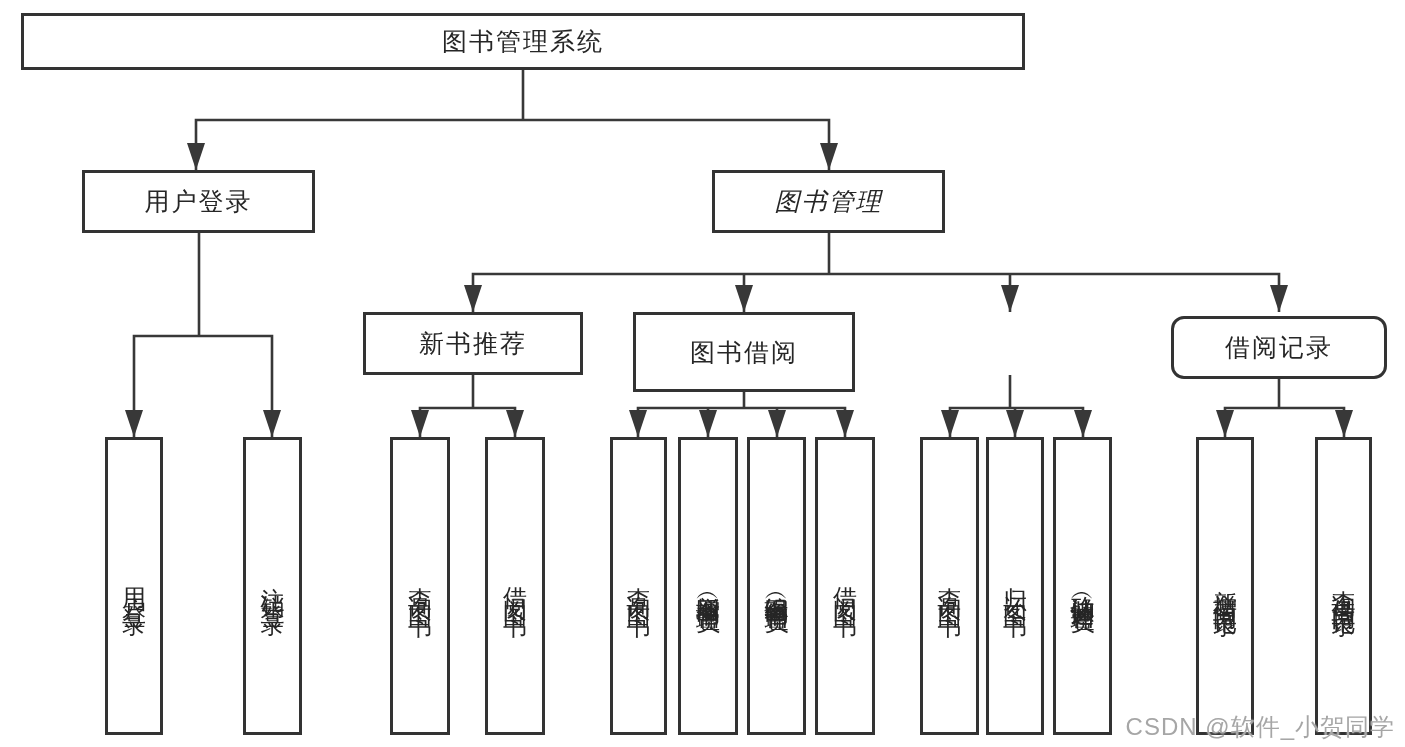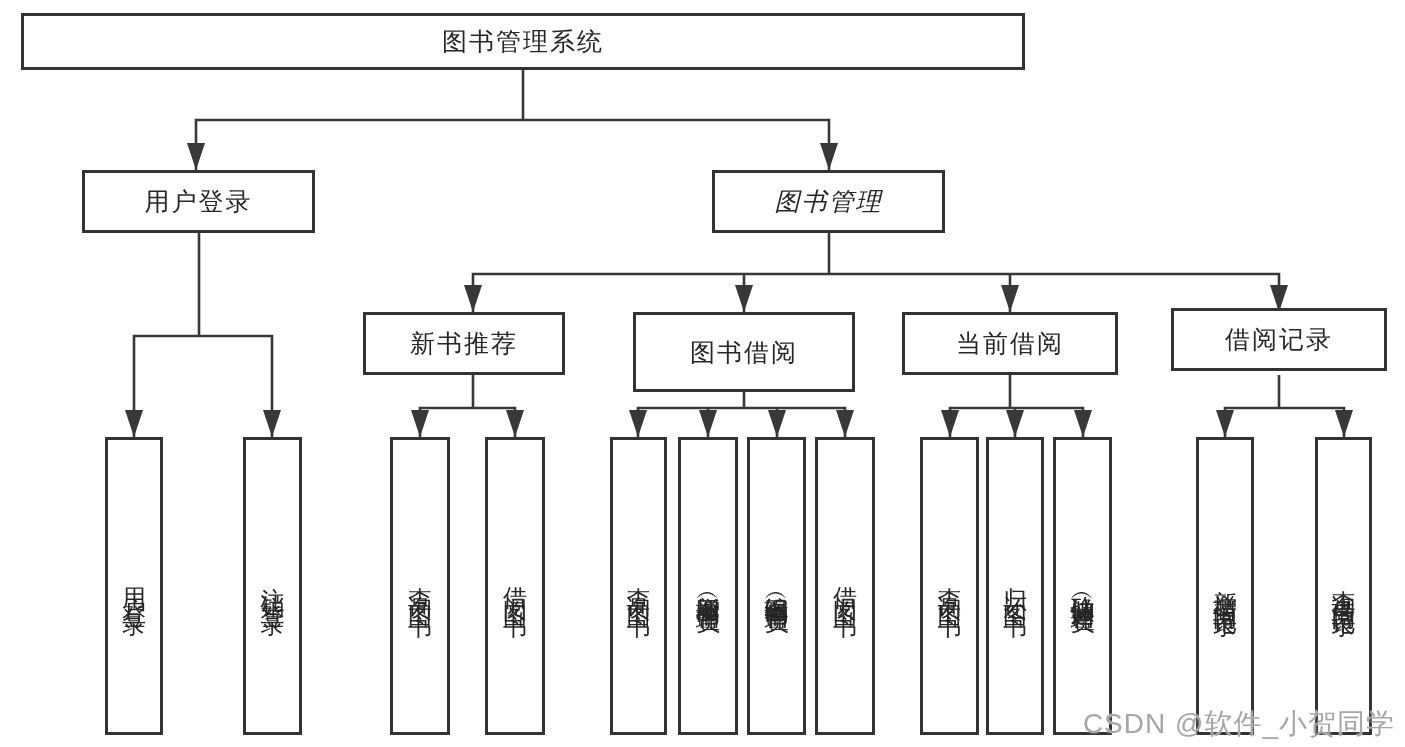--- a/index.html
+++ b/index.html
@@ -49,21 +49,21 @@
     letter-spacing: 9px;
     line-height: 1;
     white-space: nowrap;
   }
   .vbox.tight > span { letter-spacing: 2px; }
   .vbox.mid   > span { letter-spacing: 5px; }
   #watermark {
     position: absolute;
     right: 10px;
     bottom: 4px;
-    font-size: 28px;
+    font-size: 24px;
     color: #a6a6a6;
     text-shadow: 0 0 2px #ffffff;
     letter-spacing: 1px;
     white-space: nowrap;
   }
 </style>
 </head>
 <body>
 
 <div id="canvas">
@@ -112,30 +112,27 @@
     <span>图书管理系统</span>
   </div>
 
   <div class="hbox" style="left:82px; top:170px; width:233px; height:63px;">
     <span>用户登录</span>
   </div>
   <div class="hbox" style="left:712px; top:170px; width:233px; height:63px;font-style:italic;">
     <span>图书管理</span>
   </div>
 
-  <div class="hbox" style="left:363px; top:312px; width:202px; height:63px;">
+  <div class="hbox" style="left:363px; top:312px; width:220px; height:63px;">
     <span>新书推荐</span>
   </div>
   <div class="hbox" style="left:633px; top:312px; width:222px; height:80px;">
     <span>图书借阅</span>
   </div>
-  <div class="hbox" style="left:902px; top:312px; width:216px; height:63px;">
-    <span>当前借阅</span>
-  </div>
-  <div class="hbox" style="left:1171px; top:308px; width:216px; height:63px;">
+  <div class="hbox" style="left:1171px; top:316px; width:216px; height:63px;border-radius:13px;">
     <span>借阅记录</span>
   </div>
 
   <div class="vbox" style="left:105px; width:58px;">
     <span>用户登录</span>
   </div>
   <div class="vbox" style="left:243px; width:59px;">
     <span>注销登录</span>
   </div>
 

